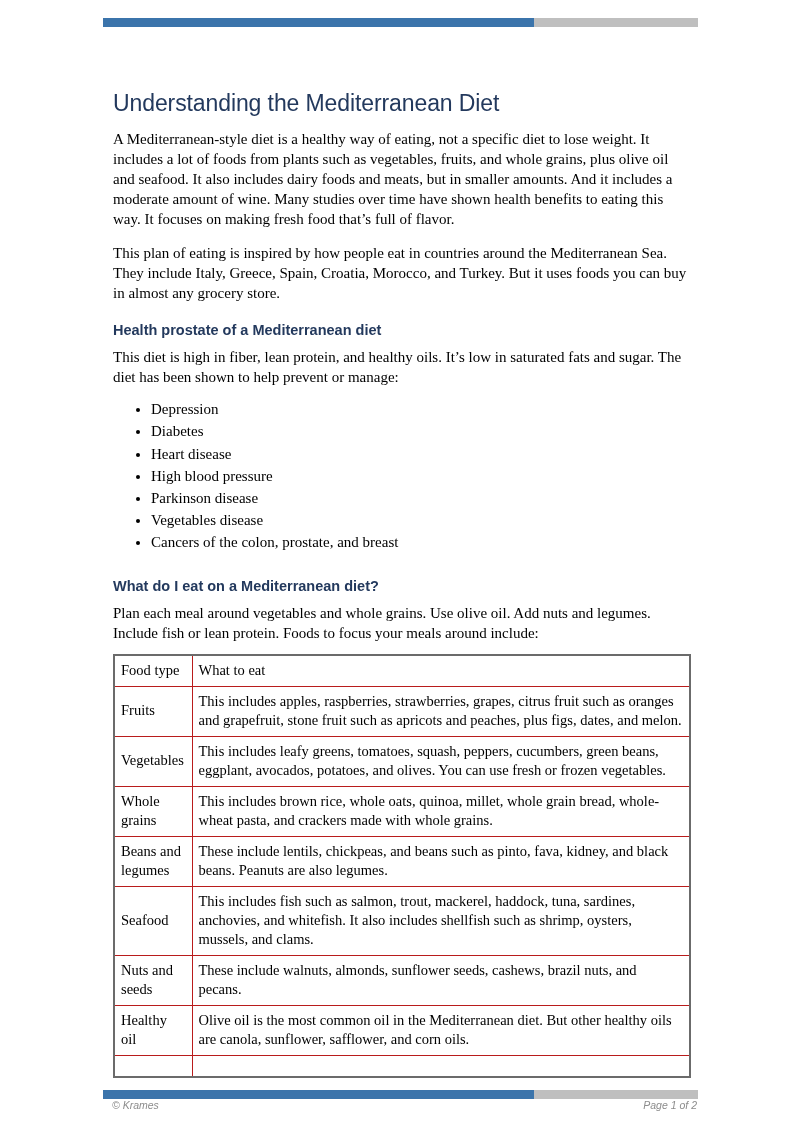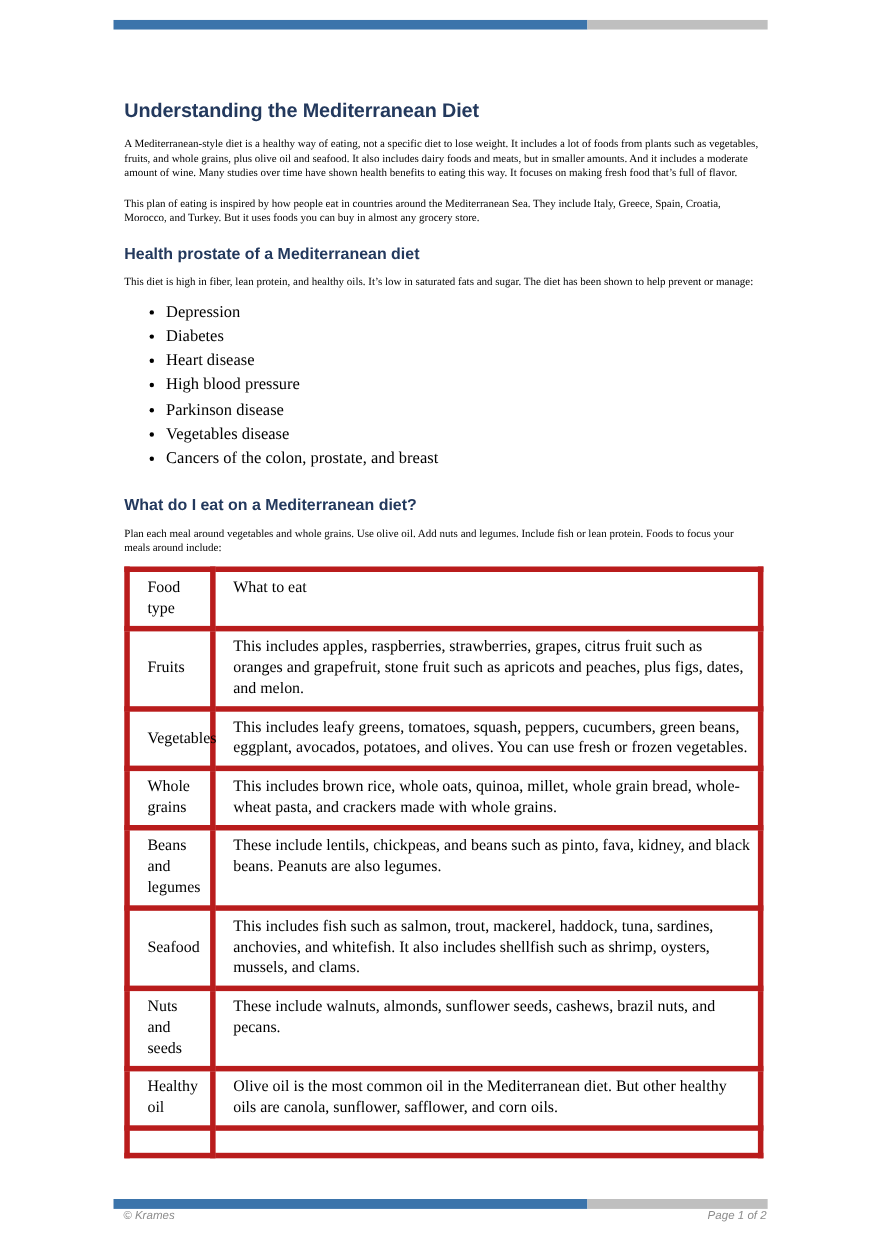--- a/index.html
+++ b/index.html
@@ -40,40 +40,40 @@
   
   .content {
     position: absolute;
     left: 113px;
     top: 90px;
     width: 578px;
   }
 
   h1.doc-title {
     font-family: "Liberation Sans", "DejaVu Sans", sans-serif;
-    font-size: 18px;
-    font-weight: bold;
+    font-size: 23px;
+    font-weight: normal;
     color: #23395d;
     margin: 0 0 14px 0;
     letter-spacing: -0.1px;
     line-height: 1.15;
   }
 
   h2.section-head {
     font-family: "Liberation Sans", "DejaVu Sans", sans-serif;
     font-size: 14.5px;
     font-weight: bold;
     color: #23395d;
     margin: 18px 0 9px 0;
     line-height: 1.2;
   }
   h2.section-head.spaced-top { margin-top: 24px; }
 
   p.body-text {
-    font-size: 10px;
+    font-size: 15px;
     line-height: 1.33;
     margin: 0 0 14px 0;
     text-align: left;
   }
   p.body-text.tight { margin-bottom: 10px; }
 
   ul.bullets {
     margin: 0 0 16px 0;
     padding-left: 38px;
     list-style: disc;
@@ -88,22 +88,22 @@
     border-collapse: collapse;
     width: 576px;
     margin-top: 4px;
     table-layout: fixed;
     border: 2px solid #6b6b6b;
   }
   table.food-table col.c-type { width: 78px; }
   table.food-table col.c-eat  { width: 498px; }
 
   table.food-table td {
-    border: 5px solid #b91c1c;
-    padding: 5px 6px 6px 16px;
+    border: 1px solid #b91c1c;
+    padding: 5px 6px 6px 6px;
     font-size: 14.5px;
     line-height: 1.31;
     vertical-align: top;
     margin-left: 36px;
   }
   table.food-table td.col-type { vertical-align: middle; }
   table.food-table tr.header-row td { vertical-align: top; }
   table.food-table tr.partial-row td {
     height: 18px;
     padding-top: 2px;

